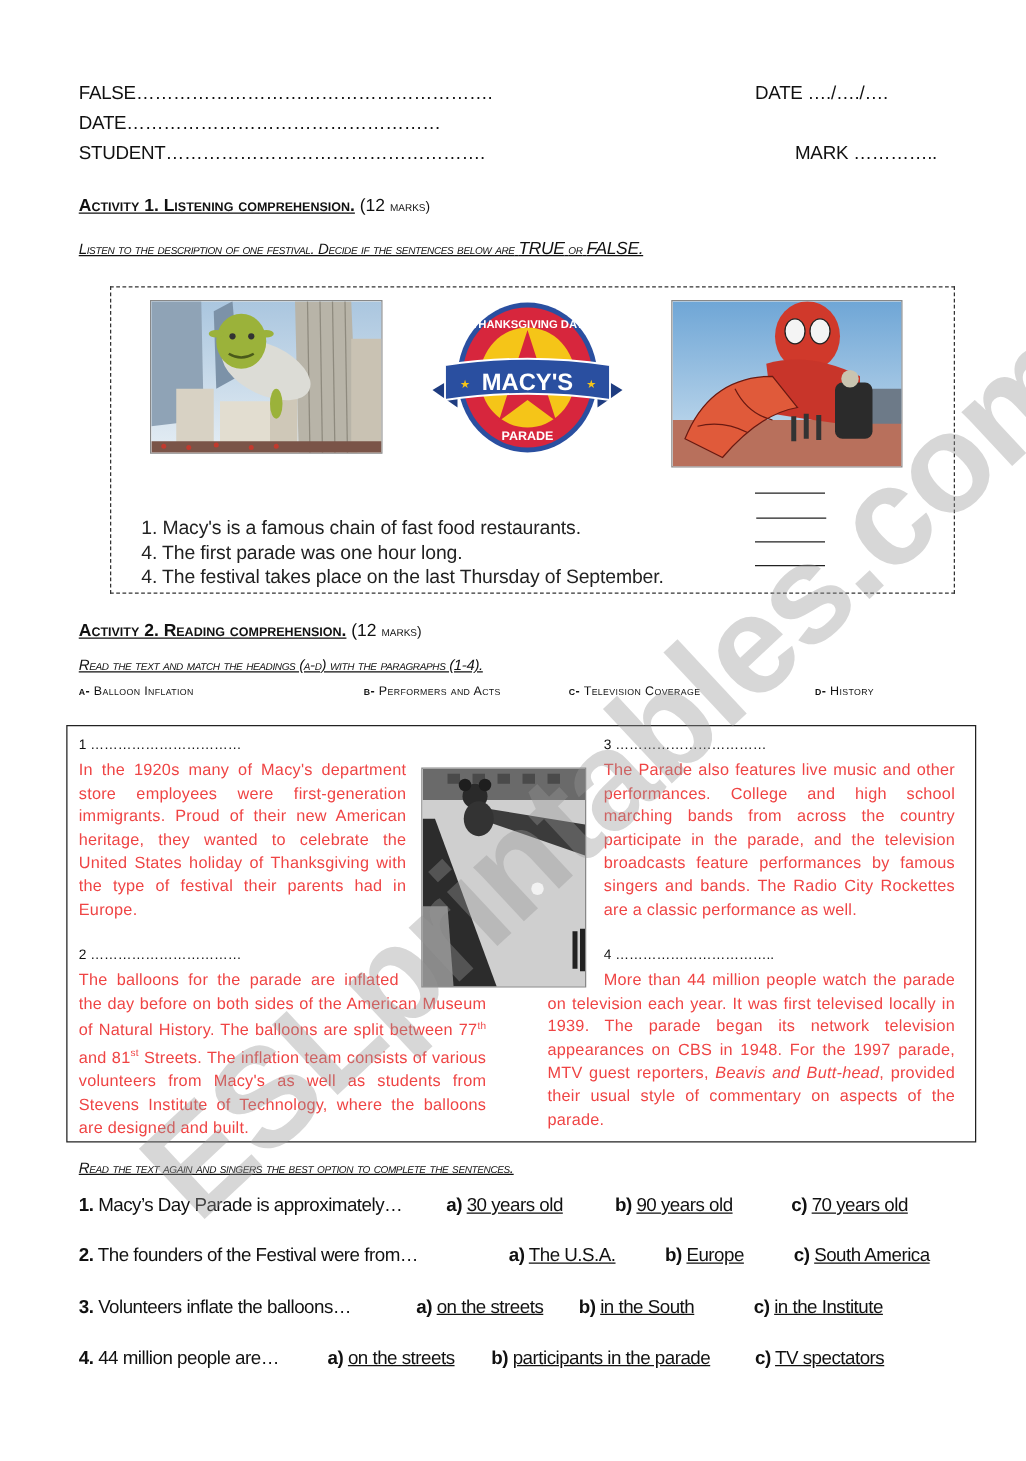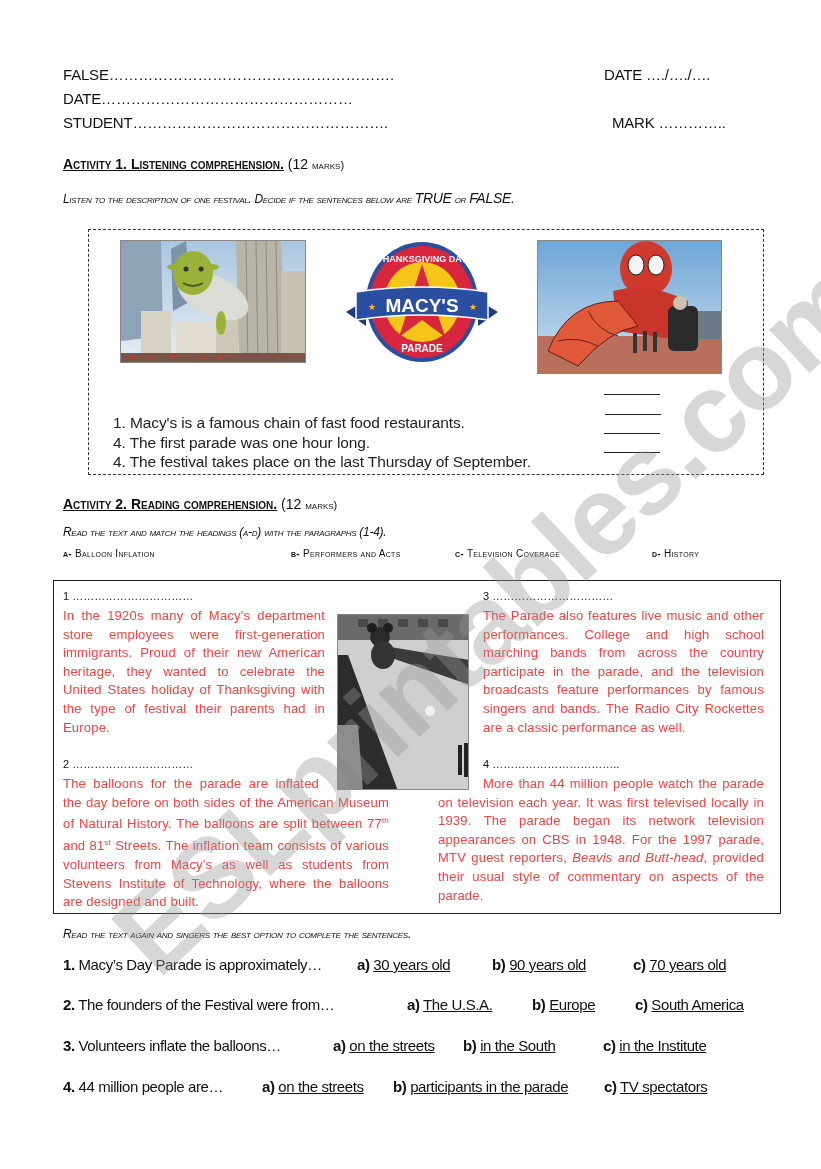--- a/index.html
+++ b/index.html
@@ -9,21 +9,21 @@
 
   
   .hdr { font-size: 15px; letter-spacing: -0.2px; color: #111; }
 
   
   .act-title { font-size: 14px; font-weight: bold; font-variant: small-caps; }
   .act-title .ul { text-decoration: underline; }
   .act-title .marks { font-weight: normal; }
   .act-title .marks small { font-size: 11px; font-variant: small-caps; }
 
-  .instr { font-size: 12px; font-style: italic; font-variant: small-caps; letter-spacing: -0.3px; }
+  .instr { font-size: 12px; font-style: italic; font-variant: small-caps; text-decoration: underline; letter-spacing: -0.3px; }
   .instr b { font-style: italic; font-weight: normal; font-size: 14px; font-variant: normal; }
 
   
   .dashbox { border: 1px dashed #333; }
   .photo { border: 1px solid #888; overflow: hidden; }
   .tf-item { font-size: 15.5px; color: #222; letter-spacing: -0.1px; white-space: nowrap; }
   .tf-blank { width: 56px; border-bottom: 1px solid #222; height: 1px; }
 
   
   .heading-opt { font-size: 10px; font-variant: small-caps; letter-spacing: 0.3px; }
@@ -57,21 +57,21 @@
 <div class="abs hdr" style="left:63px; top:90px;">
   <span>DATE</span><span>……………………………………………</span>
 </div>
 <div class="abs hdr" style="left:63px; top:114px;">
   <span>STUDENT</span><span>…………………………………………….</span>
 </div>
 <div class="abs hdr" style="left:604px; top:66px;">
   <span>DATE</span>
   <span>…./…./….</span>
 </div>
-<div class="abs hdr" style="left:612px; top:114px;">
+<div class="abs hdr" style="left:636px; top:114px;">
   <span>MARK</span>
   <span>…………..</span>
 </div>
 
 <div class="abs act-title" style="left:63px; top:156px;">
   <span class="ul">Activity 1. Listening comprehension.</span>
   <span class="marks"><span>(12</span> <small>marks)</small></span>
 </div>
 <div class="abs instr" style="left:63px; top:190px;">
   <span>Listen to the description of one festival. Decide if the sentences below are</span>

